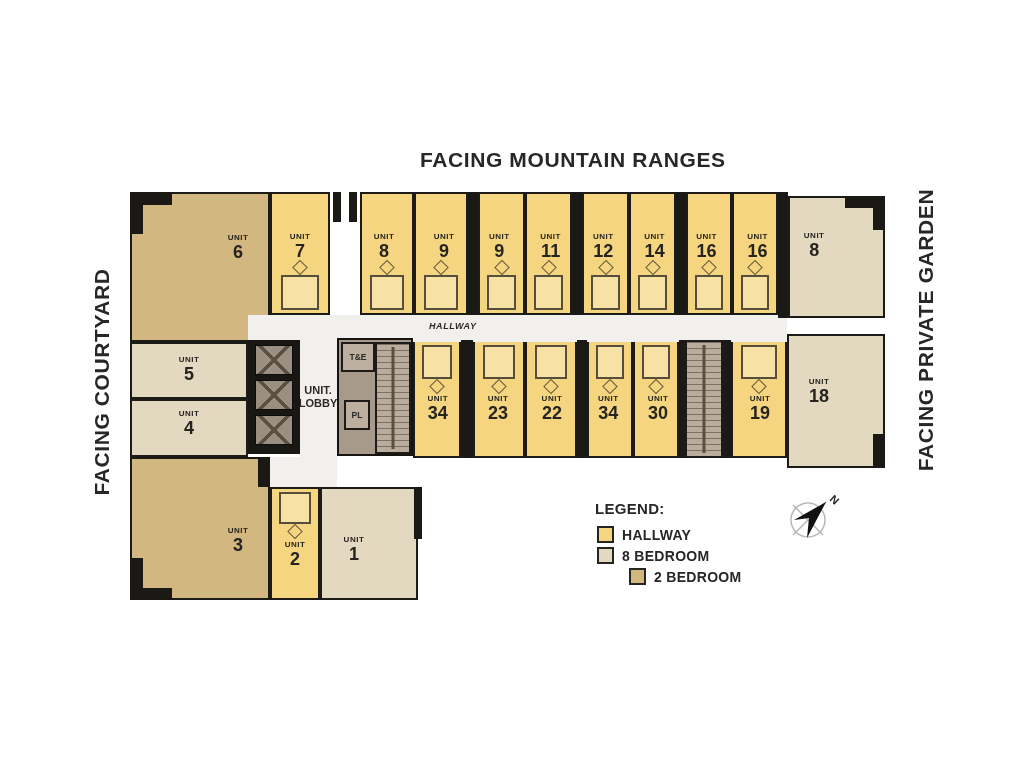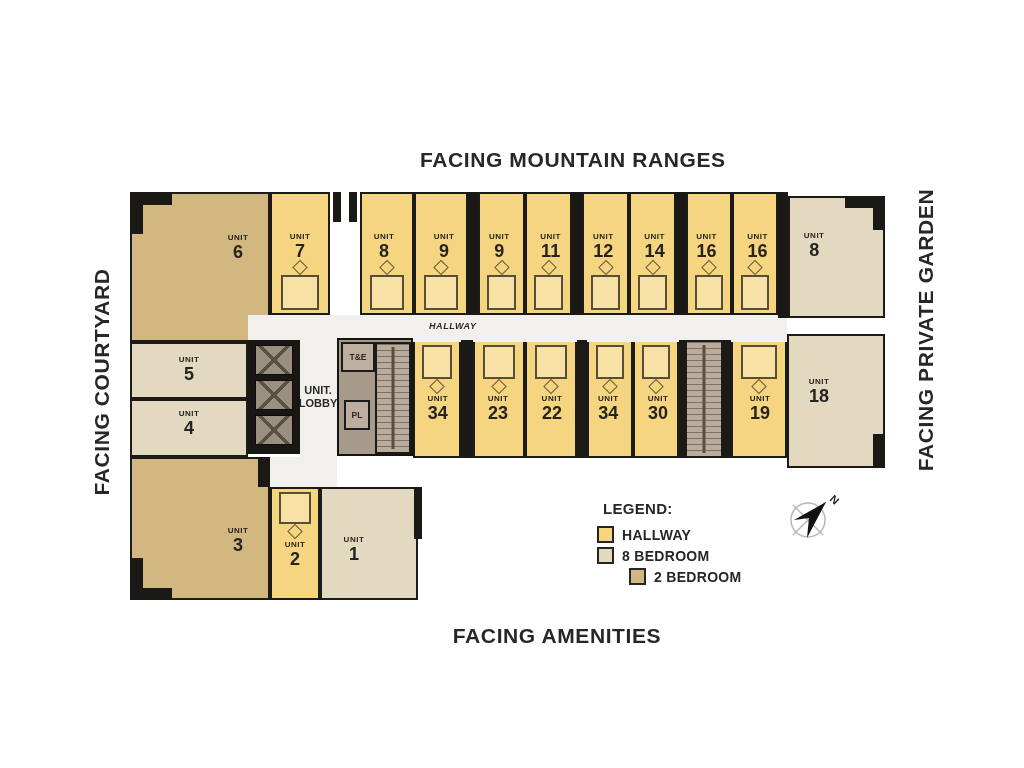--- a/index.html
+++ b/index.html
@@ -37,32 +37,31 @@
        background-image:linear-gradient(45deg,transparent 46%,#5a5143 46%,#5a5143 54%,transparent 54%),
                         linear-gradient(-45deg,transparent 46%,#5a5143 46%,#5a5143 54%,transparent 54%);}
   #service{position:absolute;background:var(--c-service);border:2px solid #161512;box-sizing:border-box;}
   .svc-room{position:absolute;background:#bcafa0;border:2px solid #1d1b18;box-sizing:border-box;
             display:flex;align-items:center;justify-content:center;font-size:8.5px;font-weight:bold;color:#2b2a27;}
   .stairs{position:absolute;background-color:#b9ac9c;border:2px solid #1d1b18;box-sizing:border-box;
           background-image:repeating-linear-gradient(to bottom,rgba(73,63,50,.55) 0 1.5px,transparent 1.5px 6px);}
   .stairs::before{content:"";position:absolute;left:50%;top:3px;bottom:3px;width:3px;
           transform:translateX(-50%);background:#57503f;}
   
-  #legend-title{font-size:15px;font-weight:bold;color:#272727;letter-spacing:.3px;margin-left:8px;}
+  #legend-title{font-size:15px;font-weight:bold;color:#272727;letter-spacing:.3px;}
   .legend-row{position:absolute;display:flex;align-items:center;gap:8px;}
   .legend-swatch{width:13px;height:13px;border:2px solid #272522;box-sizing:content-box;}
   .legend-label{font-size:14px;font-weight:bold;color:#272727;letter-spacing:.3px;}
 </style>
 </head>
 <body>
 
 <div id="page">
 
   <div class="facing" style="left:420px;top:148px;width:280px;">FACING MOUNTAIN RANGES</div>
-  <div class="facing" style="left:437px;top:624px;width:240px;">FACING AMENITIES</div>
   <div class="facing vert" style="left:-28px;top:370px;width:260px;">FACING COURTYARD</div>
   <div class="facing vert" style="left:776px;top:318px;width:300px;">FACING PRIVATE GARDEN</div>
 
   <div id="plan" class="abs" style="left:0;top:0;width:1024px;height:768px;">
       <div class="unit one_br" style="left: 320px; top: 487px; width: 98px; height: 113px;">
         <div class="lbl" style="left: 34%; top: 55%;">
           <span class="p">UNIT</span>
           <span class="n">1</span>
         </div>
       </div>

